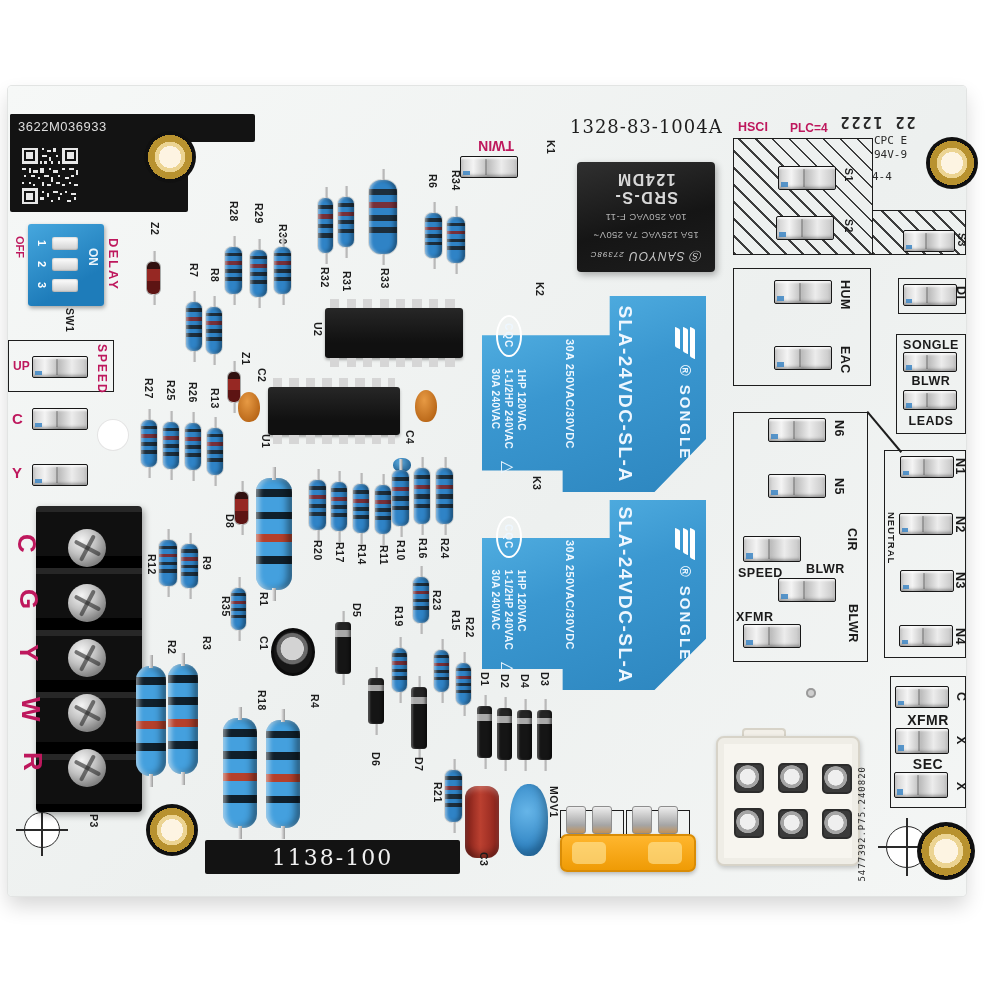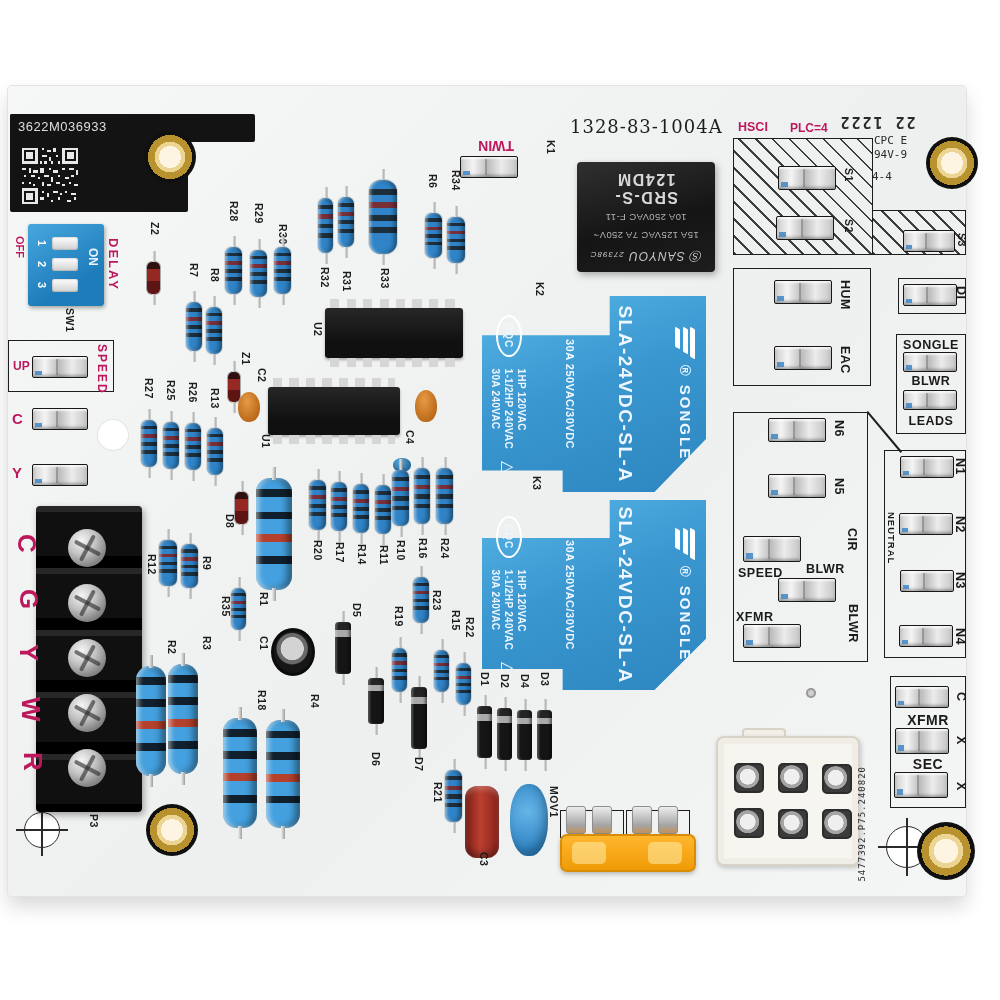--- a/index.html
+++ b/index.html
@@ -329,20 +329,23 @@
   <div class="abs mov" style="left:510px;top:784px;width:38px;height:72px"></div>
   <div class="abs v ref" style="left:548px;top:786px">MOV1</div>
   <div class="abs box" style="left:560px;top:810px;width:64px;height:28px;border-width:1.4px"></div>
   <div class="abs box" style="left:626px;top:810px;width:64px;height:28px;border-width:1.4px"></div>
   <div class="abs clip" style="left:566px;top:806px;width:20px;height:28px"></div>
   <div class="abs clip" style="left:592px;top:806px;width:20px;height:28px"></div>
   <div class="abs clip" style="left:632px;top:806px;width:20px;height:28px"></div>
   <div class="abs clip" style="left:658px;top:806px;width:20px;height:28px"></div>
   <div class="abs fuse" style="left:560px;top:834px;width:136px;height:38px"></div>
 
+  <div class="abs sticker" style="left:205px;top:840px;width:255px;height:34px;display:flex;align-items:center;justify-content:center">
+    <span class="serif" style="font-size:22px;color:#f0f0f0;letter-spacing:2px">1138-100</span>
+  </div>
 
   <div class="abs v ref" style="left:534px;top:282px">K2</div>
   <div class="abs brelay" style="left:482px;top:296px;width:224px;height:196px;clip-path:polygon(0 20%,57% 20%,57% 0,100% 0,100% 73%,77% 100%,36% 100%,36% 89%,0 89%);z-index:2"></div>
   <div class="abs bwrap" style="left:496px;top:282px;width:196px;height:224px;z-index:3">
     <div class="binner">
       <div class="brandrow">
         <span class="stripes">
             <i style="width:30px"></i>
             <i style="width:25px"></i>
             <i style="width:20px"></i>

